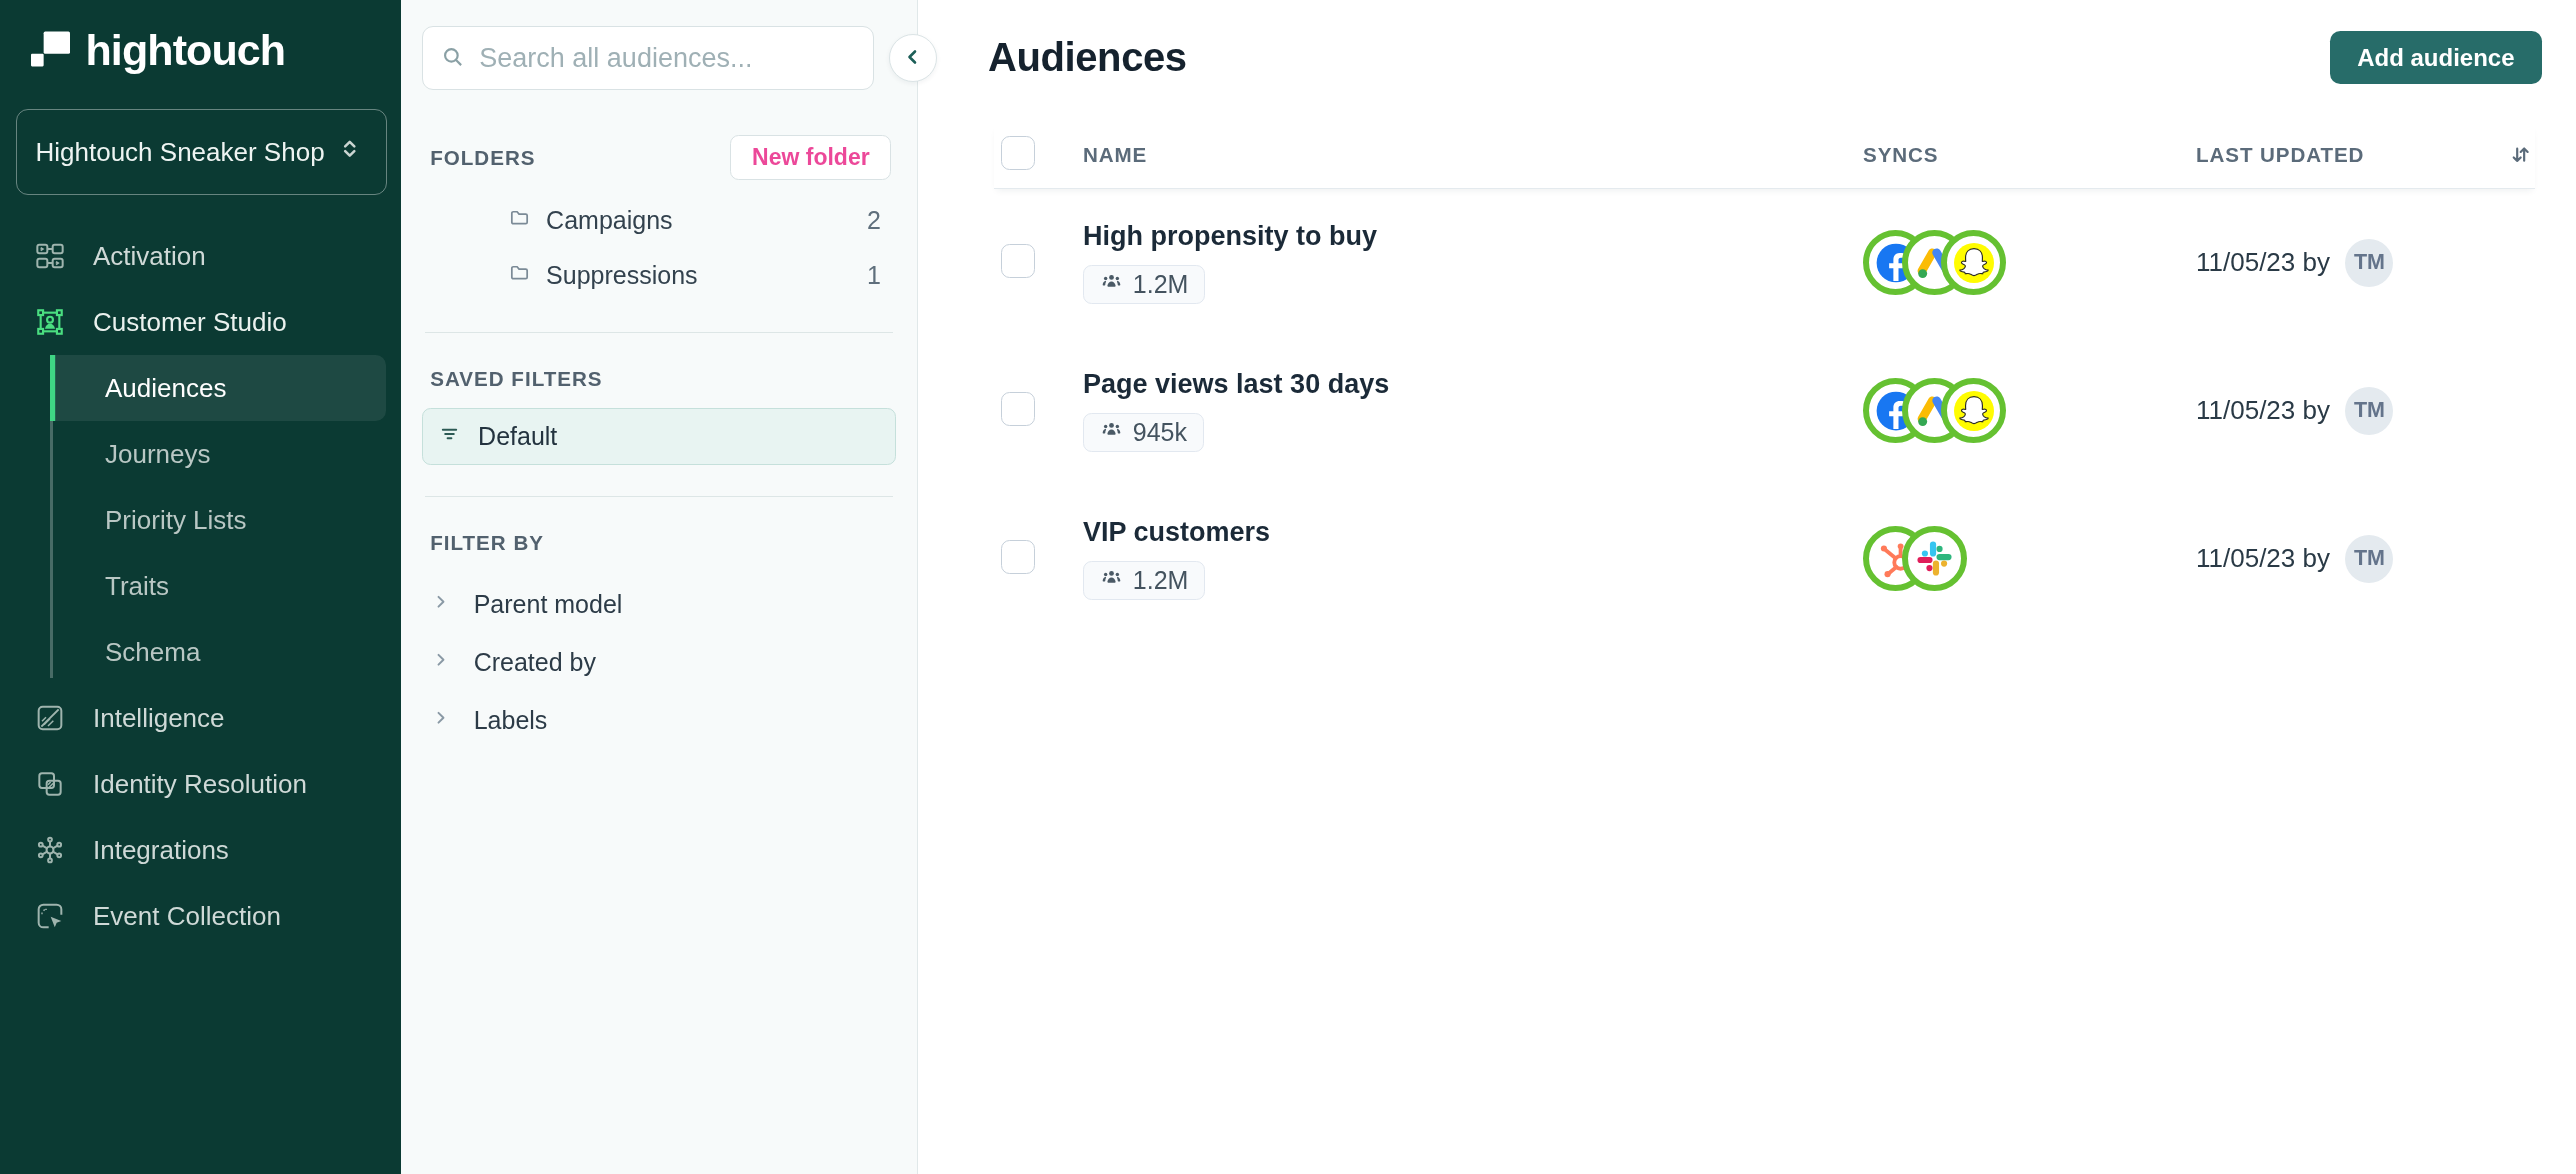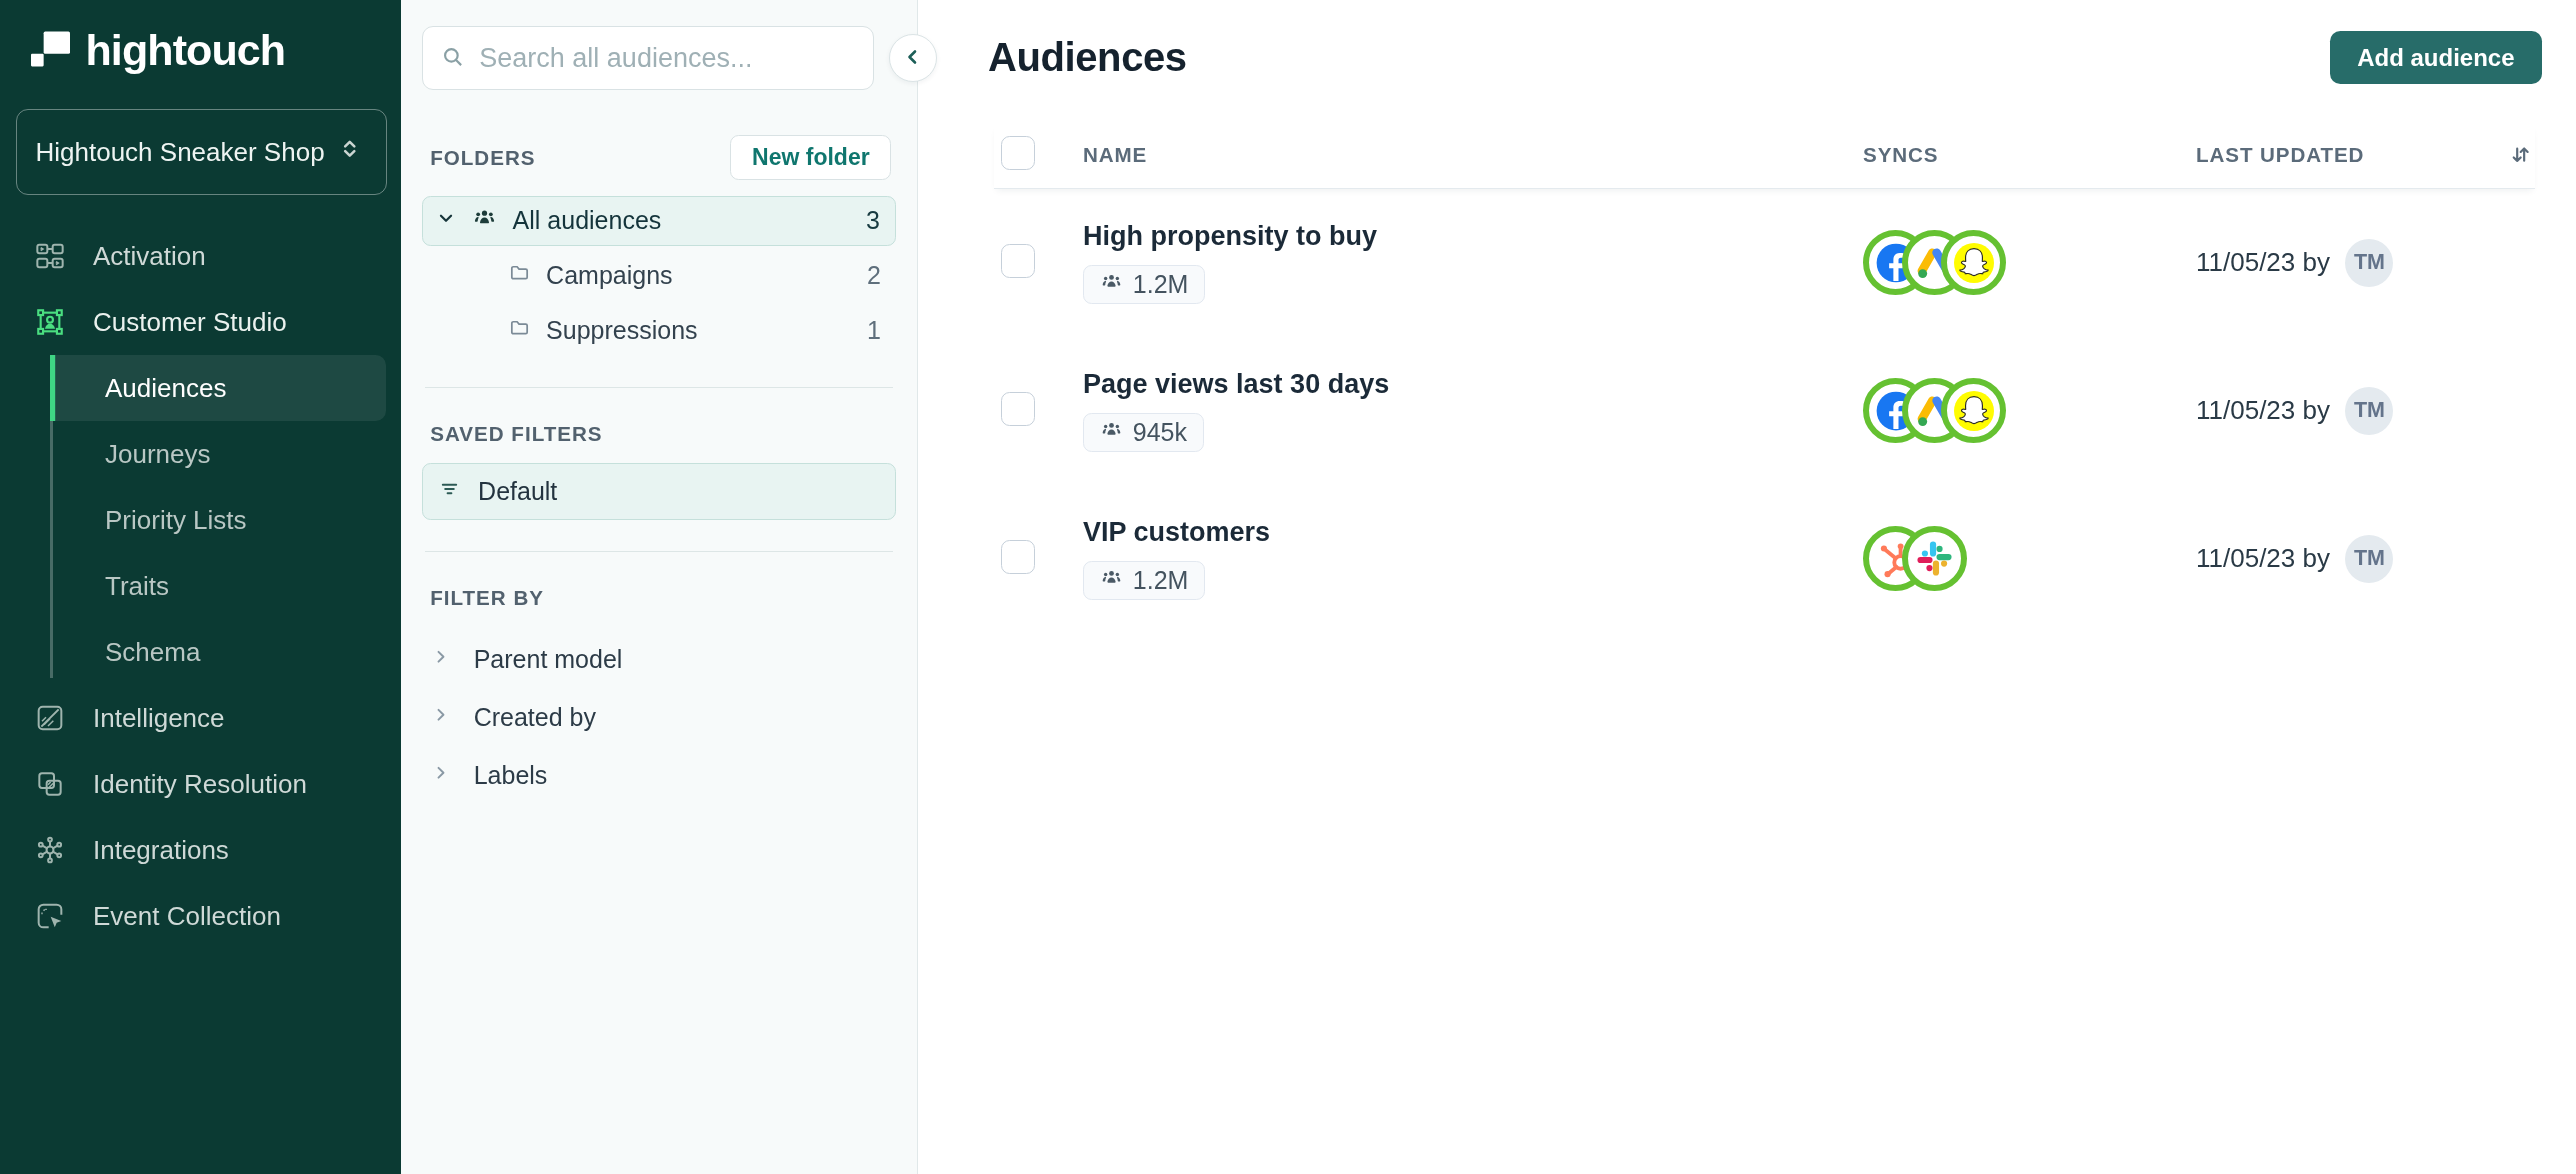--- a/index.html
+++ b/index.html
@@ -28,21 +28,21 @@
   .search-box { width:452px; height:64px; background:#ffffff; border:1.3px solid #d9e2e4; border-radius:11px;
     display:flex; align-items:center; padding:0 17px; gap:13.7px; }
   .search-box input { border:none; outline:none; flex:1; font-size:27px; color:#33424e; font-family:"Liberation Sans", sans-serif; background:transparent; }
   .search-box input::placeholder { color:#9fb0b5; }
   .collapse-btn { position:absolute; left:488px; top:34px; width:48px; height:48px; border-radius:50%;
     background:#ffffff; border:1.3px solid #dbe4e6; box-shadow:0 1.7px 5.2px rgba(20,40,50,.06);
     display:flex; align-items:center; justify-content:center; cursor:pointer; z-index:6; color:#1d5f58; }
   .panel-row-head { display:flex; align-items:center; justify-content:space-between; margin:45px 5.2px 15.5px 8.6px; }
   .panel-label { font-size:20.6px; font-weight:700; letter-spacing:1px; color:#52616e; }
   .new-folder-btn { height:45px; padding:0 20.6px; background:#ffffff; border:1.3px solid #d9e2e4; border-radius:8.6px;
-    font-size:23px; font-weight:600; color:#0f766e; cursor:pointer; font-family:"Liberation Sans", sans-serif; }
+    font-size:23px; font-weight:600; color:#ec4899; cursor:pointer; font-family:"Liberation Sans", sans-serif; }
   .tree-item { height:50px; display:flex; align-items:center; gap:15.5px; padding:0 15.5px 0 12px; border-radius:8.6px;
     font-size:25px; color:#33424e; cursor:pointer; margin-bottom:5.2px; }
   .tree-item .count { margin-left:auto; color:#5f6f7c; }
   .tree-item.selected { background:#e8f4f2; border:1.3px solid #c5e0db; color:#14343b; font-weight:500; }
   .tree-item.selected .count { color:#173a40; }
   .tree-item.child { margin-left:74px; }
   .panel-divider { border:none; border-top:0.9px solid #dde6e6; margin:31px 3.4px 0 3.4px; }
   .saved-filter { height:57px; display:flex; align-items:center; gap:17px; padding:0 15.5px; border-radius:8.6px;
     font-size:25px; color:#23333f; cursor:pointer; }
   .saved-filter.selected { background:#e8f4f2; border:1.3px solid #c5e0db; }
@@ -275,30 +275,20 @@
           <use href="#i-chevron-left"></use>
         </svg></span>
   </button>
 
   <div class="panel-row-head">
     <span class="panel-label">FOLDERS</span>
     <button class="new-folder-btn">New folder</button>
   </div>
 
   <div>
-    <div class="tree-item selected">
-      <span style="color:#16343a"><svg width="22" height="22" viewBox="0 0 24 24">
-            <use href="#i-chevron-down"></use>
-          </svg></span>
-      <span style="color:#1d3c3a"><svg width="25" height="25" viewBox="0 0 24 24">
-            <use href="#i-users"></use>
-          </svg></span>
-      <span>All audiences</span>
-      <span class="count">3</span>
-    </div>
     <div class="tree-item child">
       <span style="color:#7b8a96"><svg width="23" height="23" viewBox="0 0 24 24">
             <use href="#i-folder"></use>
           </svg></span>
       <span>Campaigns</span>
       <span class="count">2</span>
     </div>
     <div class="tree-item child">
       <span style="color:#7b8a96"><svg width="23" height="23" viewBox="0 0 24 24">
             <use href="#i-folder"></use>

